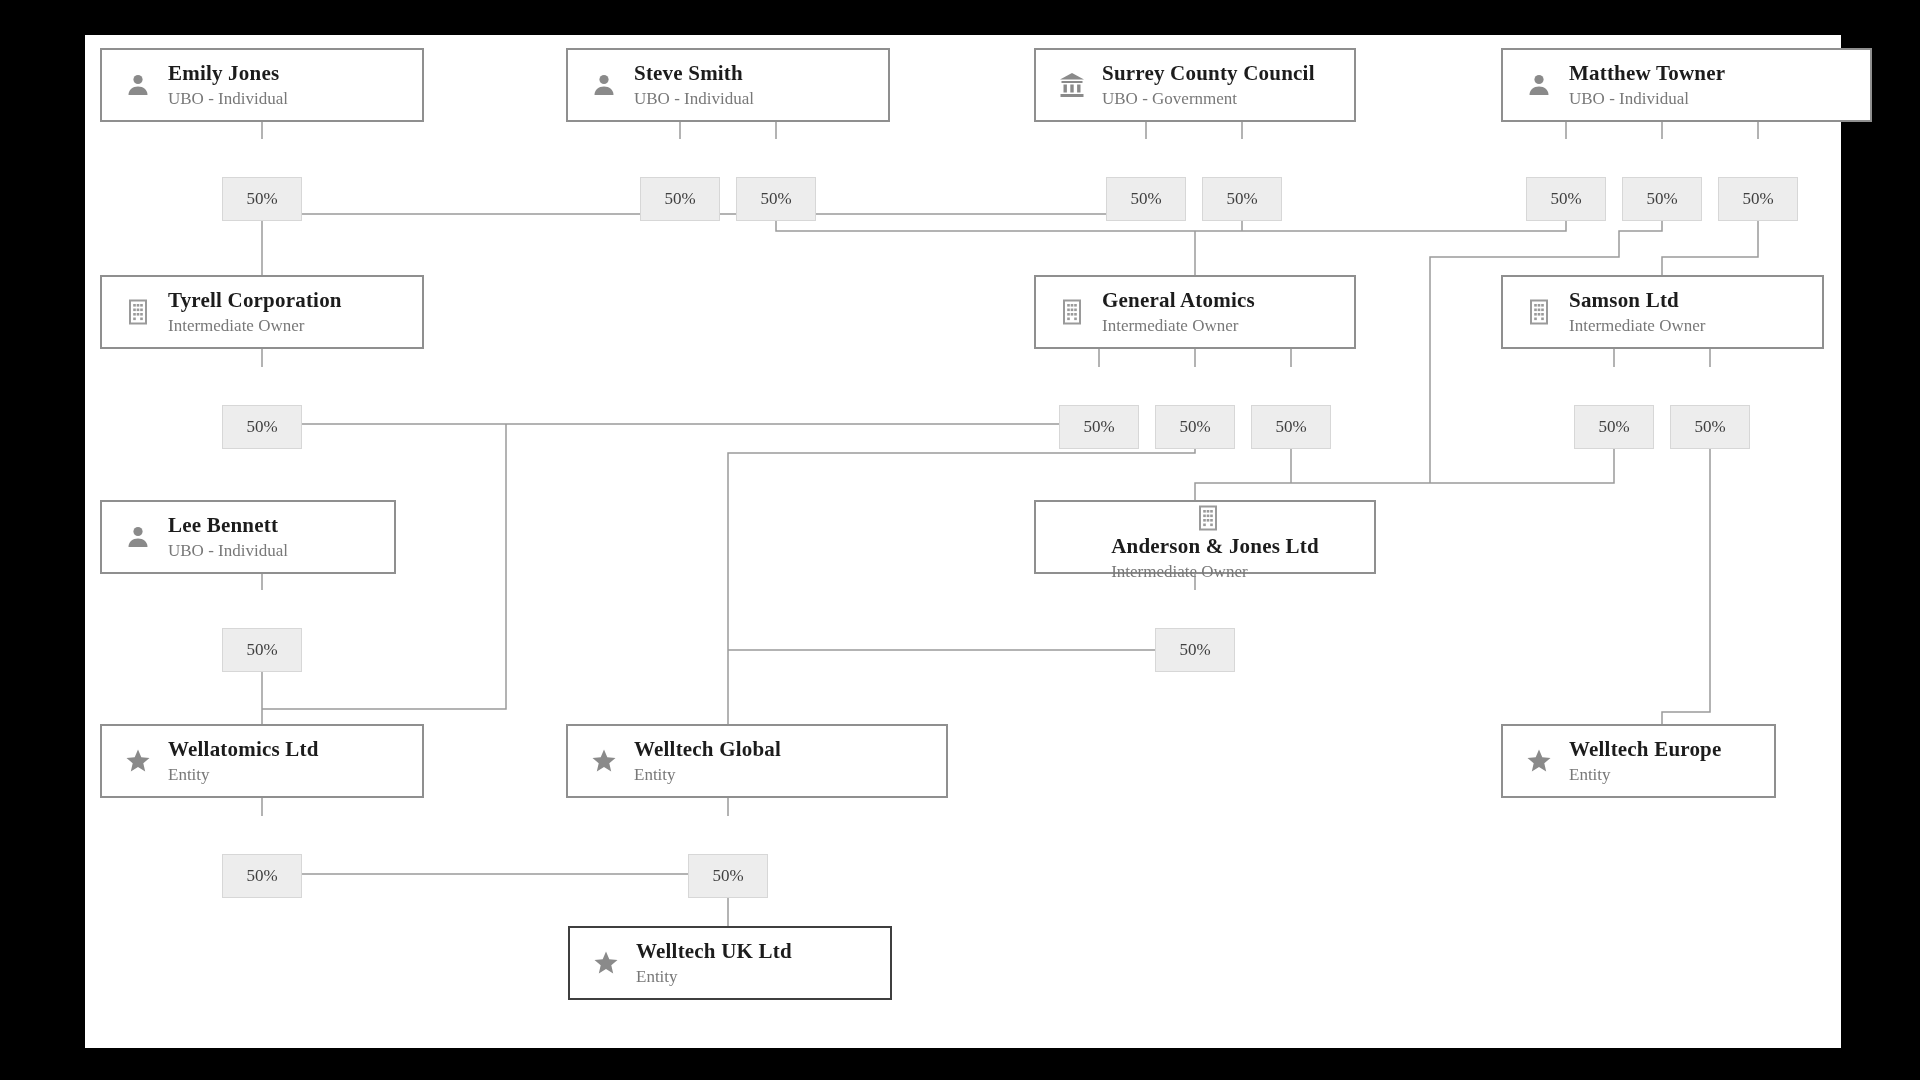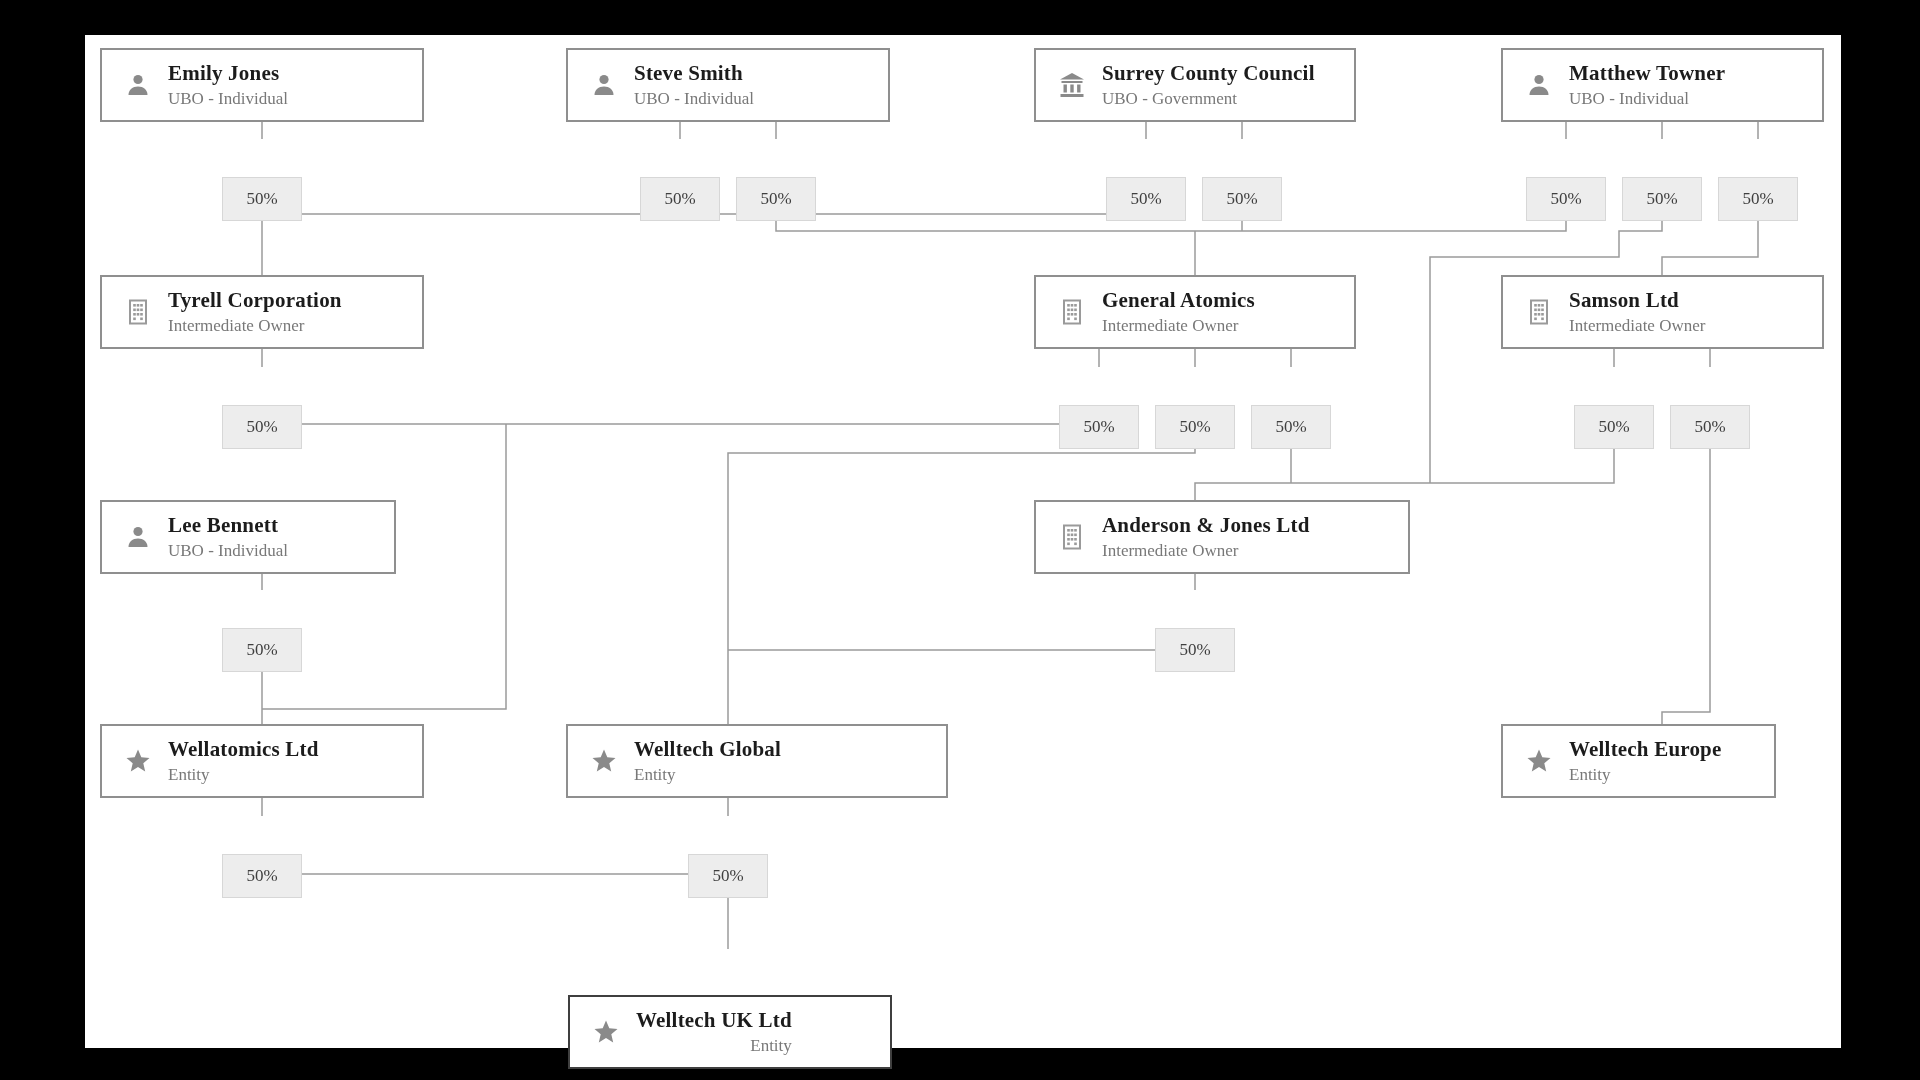--- a/index.html
+++ b/index.html
@@ -106,21 +106,21 @@
           <rect x="20.1" y="14.5" width="3.4" height="8"></rect>
           <rect x="3.5" y="24" width="23" height="3"></rect>
         </svg>
     </span>
     <div class="txt">
         <div class="title">Surrey County Council</div>
     <div class="subtitle">UBO - Government</div>
       </div>
   </div>
 
-  <div class="node" style="left:1501px;top:48px;width:323px;">
+  <div class="node" style="left:1501px;top:48px;width:371px;">
     <span class="icon">
       <svg width="30" height="30" viewBox="0 0 30 30" fill="#8a8a8a">
           <circle cx="15" cy="9.5" r="4.6"></circle>
           <path d="M5.5 25c0-5.6 4.2-8.6 9.5-8.6s9.5 3 9.5 8.6z"></path>
         </svg>
     </span>
     <div class="txt">
         <div class="title">Matthew Towner</div>
     <div class="subtitle">UBO - Individual</div>
       </div>
@@ -207,21 +207,21 @@
           <circle cx="15" cy="9.5" r="4.6"></circle>
           <path d="M5.5 25c0-5.6 4.2-8.6 9.5-8.6s9.5 3 9.5 8.6z"></path>
         </svg>
     </span>
     <div class="txt">
         <div class="title">Lee Bennett</div>
     <div class="subtitle">UBO - Individual</div>
       </div>
   </div>
 
-  <div class="node" style="left:1034px;top:500px;width:376px;">
+  <div class="node" style="left:1034px;top:500px;width:342px;flex-direction:column;">
     <span class="icon">
       <svg width="30" height="30" viewBox="0 0 30 30">
           <rect x="7" y="3.5" width="16" height="23" fill="none" stroke="#9a9a9a" stroke-width="2"></rect>
           <g fill="#9a9a9a">
             <rect x="10.2" y="7" width="2.6" height="2.6"></rect>
             <rect x="13.7" y="7" width="2.6" height="2.6"></rect>
             <rect x="17.2" y="7" width="2.6" height="2.6"></rect>
             <rect x="10.2" y="11.5" width="2.6" height="2.6"></rect>
             <rect x="13.7" y="11.5" width="2.6" height="2.6"></rect>
             <rect x="17.2" y="11.5" width="2.6" height="2.6"></rect>
@@ -268,21 +268,21 @@
       <svg width="30" height="30" viewBox="0 0 30 30" fill="#8a8a8a">
           <path d="M15 3.5 L18.3 11.2 L26.5 11.9 L20.3 17.3 L22.2 25.4 L15 21.1 L7.8 25.4 L9.7 17.3 L3.5 11.9 L11.7 11.2 Z"></path>
         </svg>
     </span>
     <div class="txt">
         <div class="title">Welltech Europe</div>
     <div class="subtitle">Entity</div>
       </div>
   </div>
 
-  <div class="node root" style="left:568px;top:995px;width:324px;text-align:right;">
+  <div class="node root" style="left:568px;top:926px;width:324px;">
     <span class="icon">
       <svg width="30" height="30" viewBox="0 0 30 30" fill="#8a8a8a">
           <path d="M15 3.5 L18.3 11.2 L26.5 11.9 L20.3 17.3 L22.2 25.4 L15 21.1 L7.8 25.4 L9.7 17.3 L3.5 11.9 L11.7 11.2 Z"></path>
         </svg>
     </span>
     <div class="txt">
         <div class="title">Welltech UK Ltd</div>
     <div class="subtitle">Entity</div>
       </div>
   </div>

